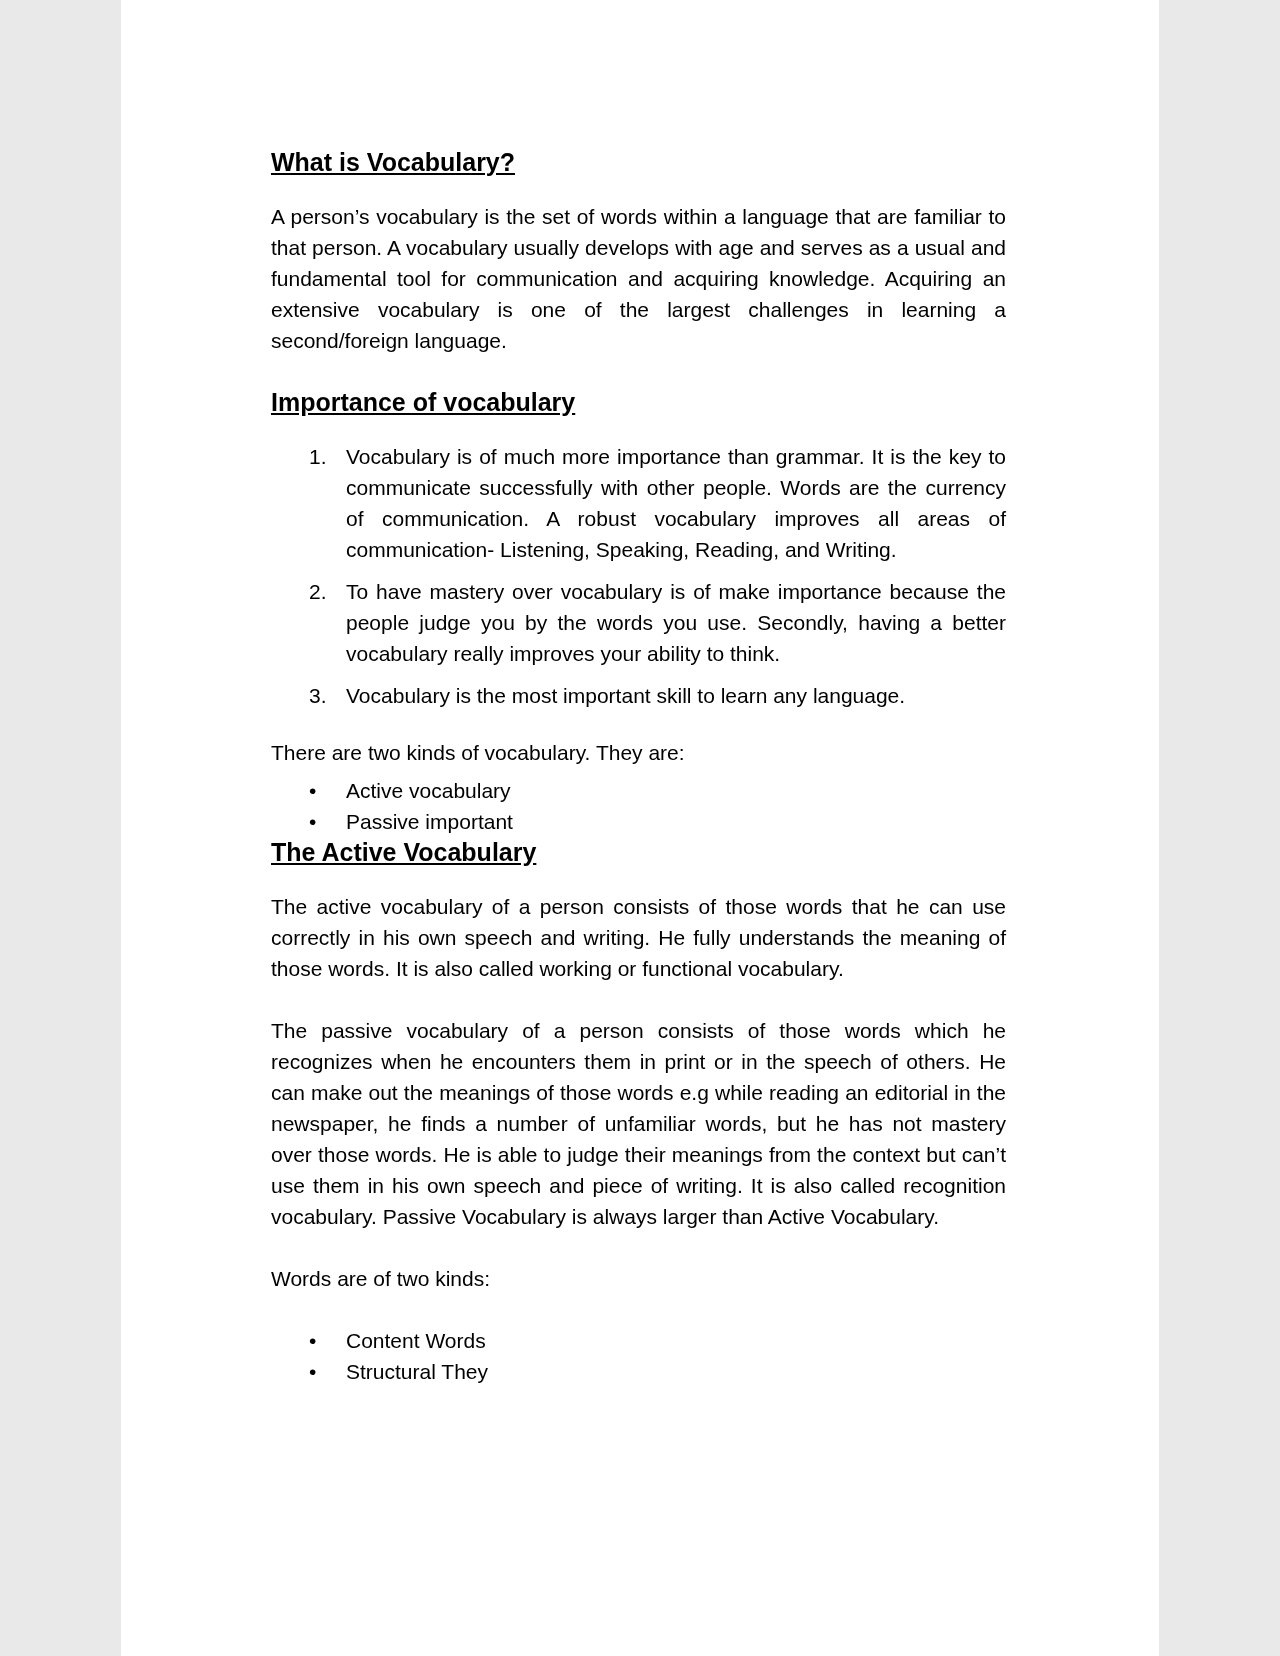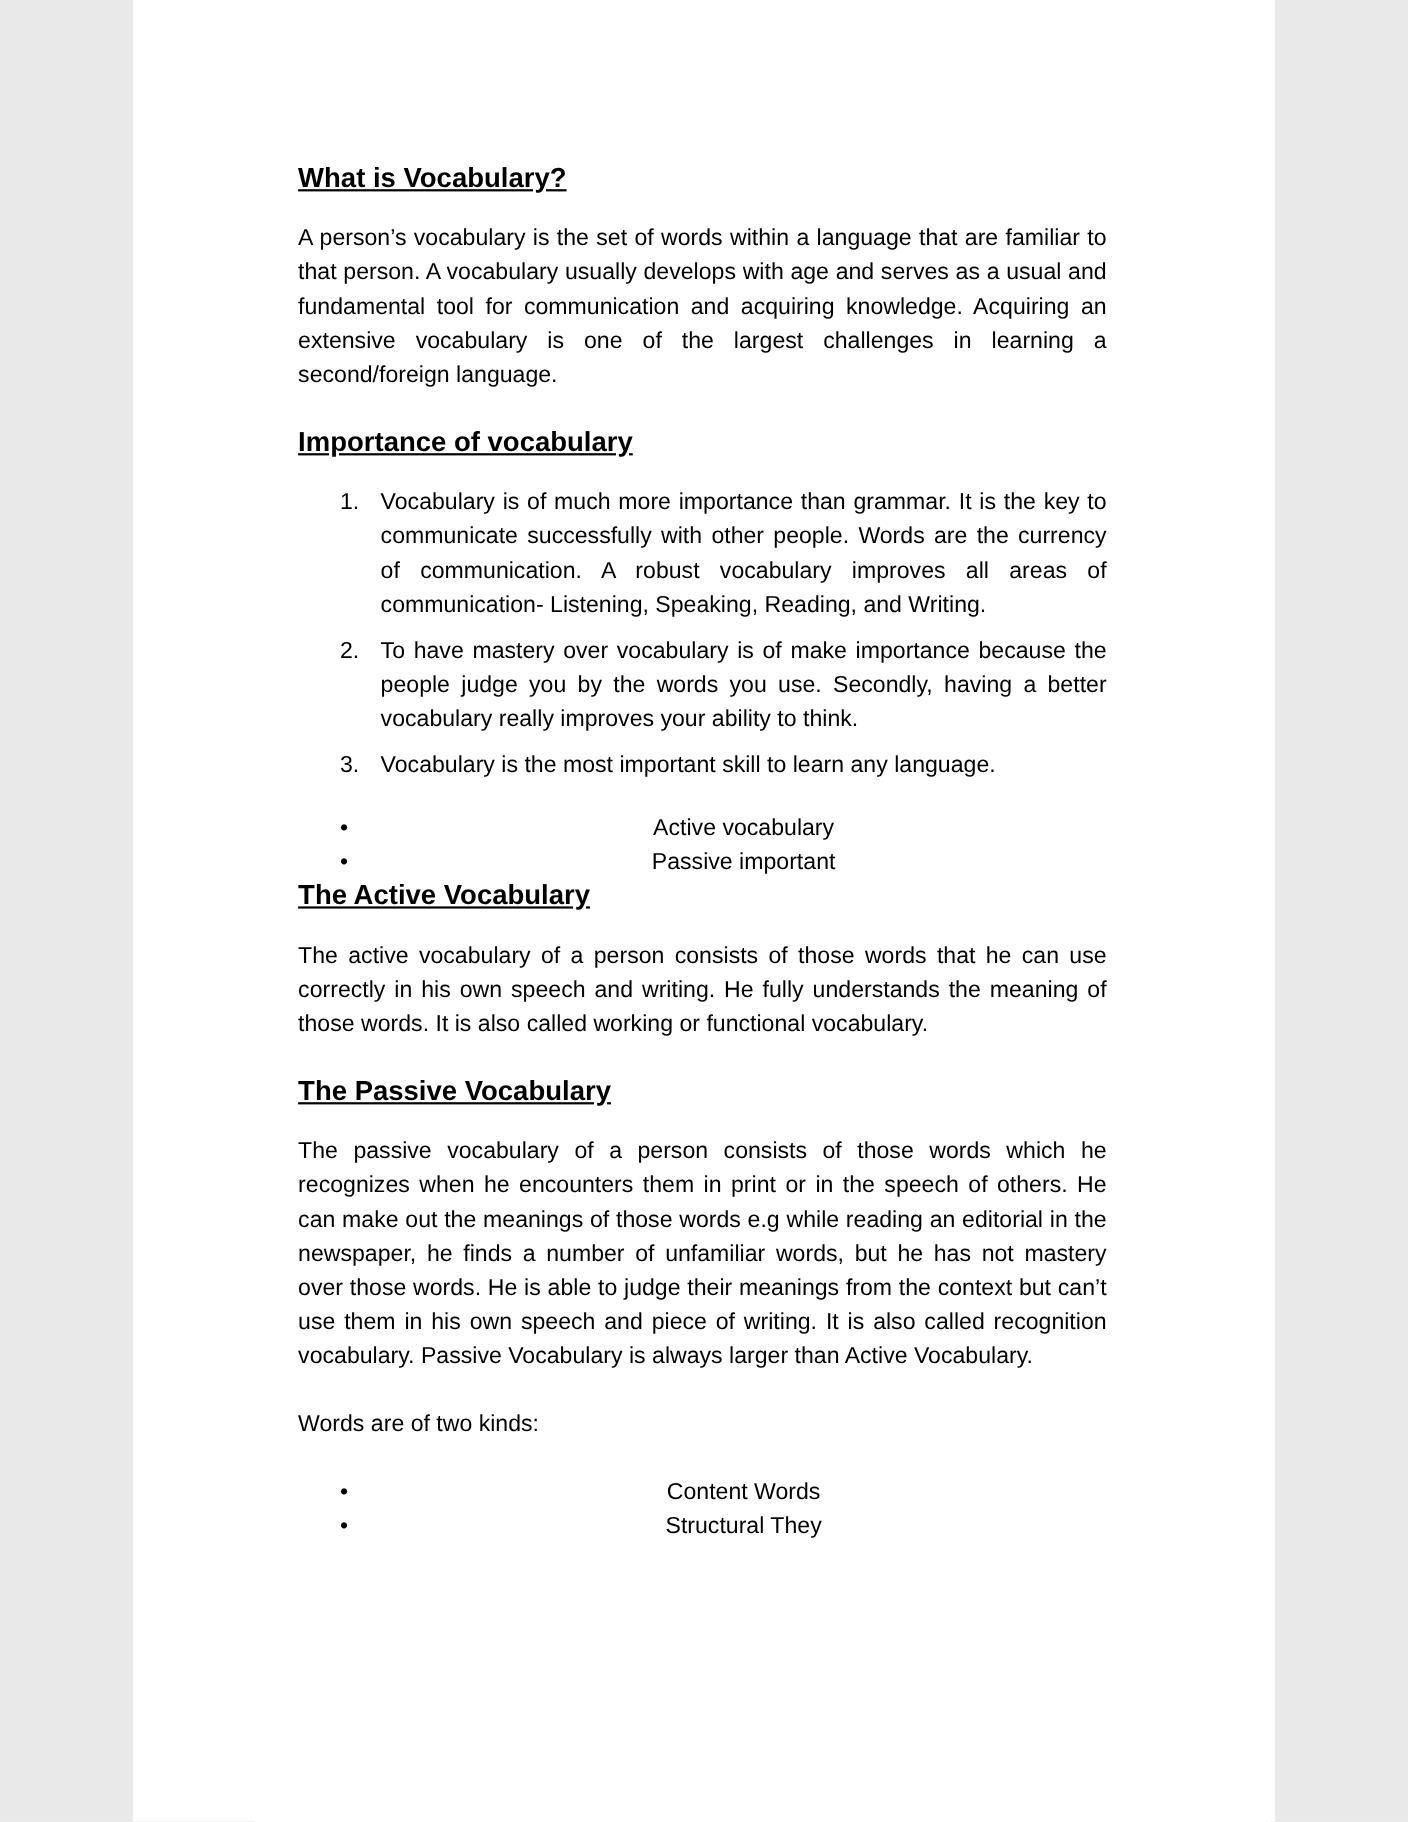--- a/index.html
+++ b/index.html
@@ -48,21 +48,21 @@
     padding-left: 38px;
   }
   .marker {
     flex: 0 0 37px;
     text-align: left;
   }
   .li-text {
     flex: 1 1 auto;
     text-align: justify;
   }
-  .ulist .li-text { text-align: center; }
+  .ulist .li-text { text-align: left; }
 </style>
 </head>
 <body>
 
 <div class="page">
   <div class="content">
 
     <div class="doc-heading">What is Vocabulary?</div>
 
     <p class="para">A person’s vocabulary is the set of words within a language that are familiar to that person. A vocabulary usually develops with age and serves as a usual and fundamental tool for communication and acquiring knowledge. Acquiring an extensive vocabulary is one of the largest challenges in learning a second/foreign language.</p>
@@ -78,37 +78,37 @@
         <span class="marker">2.</span>
         <div class="li-text">To have mastery over vocabulary is of make importance because the people judge you by the words you use.  Secondly, having a better vocabulary really improves your ability to think.</div>
       </div>
       <div class="li">
         <span class="marker">3.</span>
         <div class="li-text">Vocabulary is the most important skill to learn any language.</div>
       </div>
     </div>
 
 
+    <p class="para tight">There are two kinds of vocabulary. They are:</p>
 
     <div class="ulist">
       <div class="li">
         <span class="marker">•</span>
         <div class="li-text">Active vocabulary</div>
       </div>
       <div class="li">
         <span class="marker">•</span>
         <div class="li-text">Passive important</div>
       </div>
     </div>
 
     <div class="doc-heading">The Active Vocabulary</div>
 
     <p class="para">The active vocabulary of a person consists of those words that he can use correctly in his own speech and writing. He fully understands the meaning of those words. It is also called working or functional vocabulary.</p>
 
-    <div class="doc-heading">The Passive Vocabulary</div>
 
     <p class="para">The passive vocabulary of a person consists of those words which he recognizes when he encounters them in print or in the speech of others. He can make out the meanings of those words e.g while reading an editorial in the newspaper, he finds a number of unfamiliar words, but he has not mastery over those words. He is able to judge their meanings from the context but can’t use them in his own speech and piece of writing. It is also called recognition vocabulary. Passive Vocabulary is always larger than Active Vocabulary.</p>
 
 
     <p class="para">Words are of two kinds:</p>
 
     <div class="ulist spaced">
       <div class="li">
         <span class="marker">•</span>
         <div class="li-text">Content Words</div>

